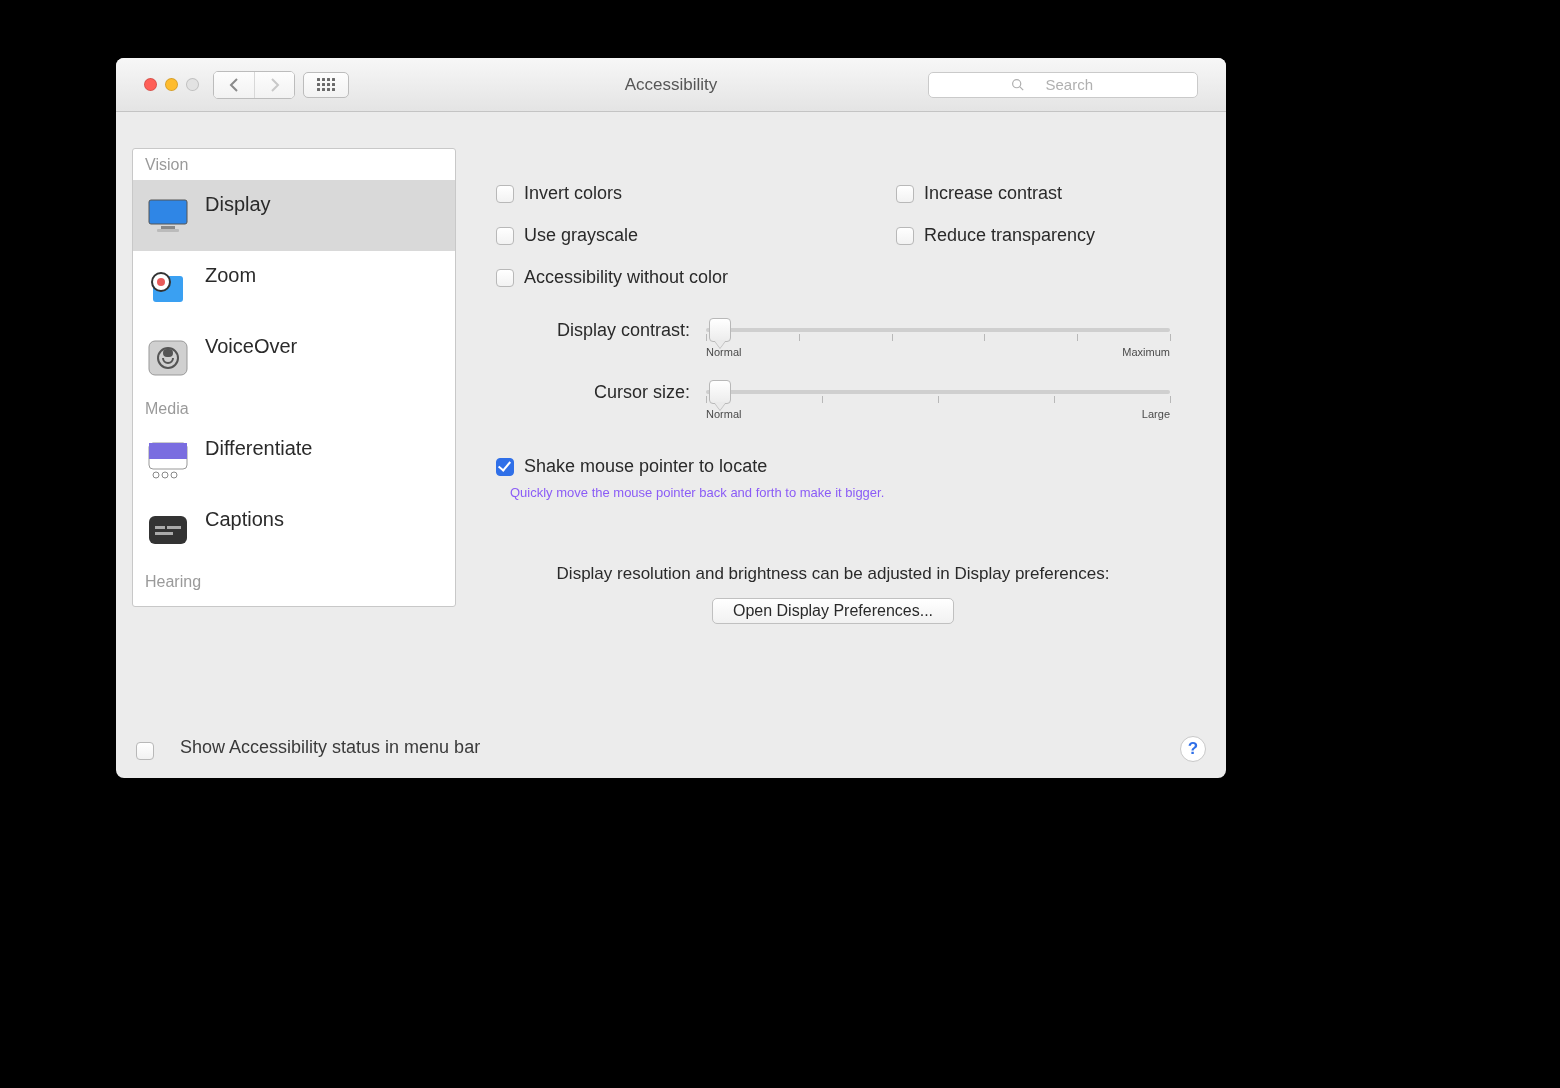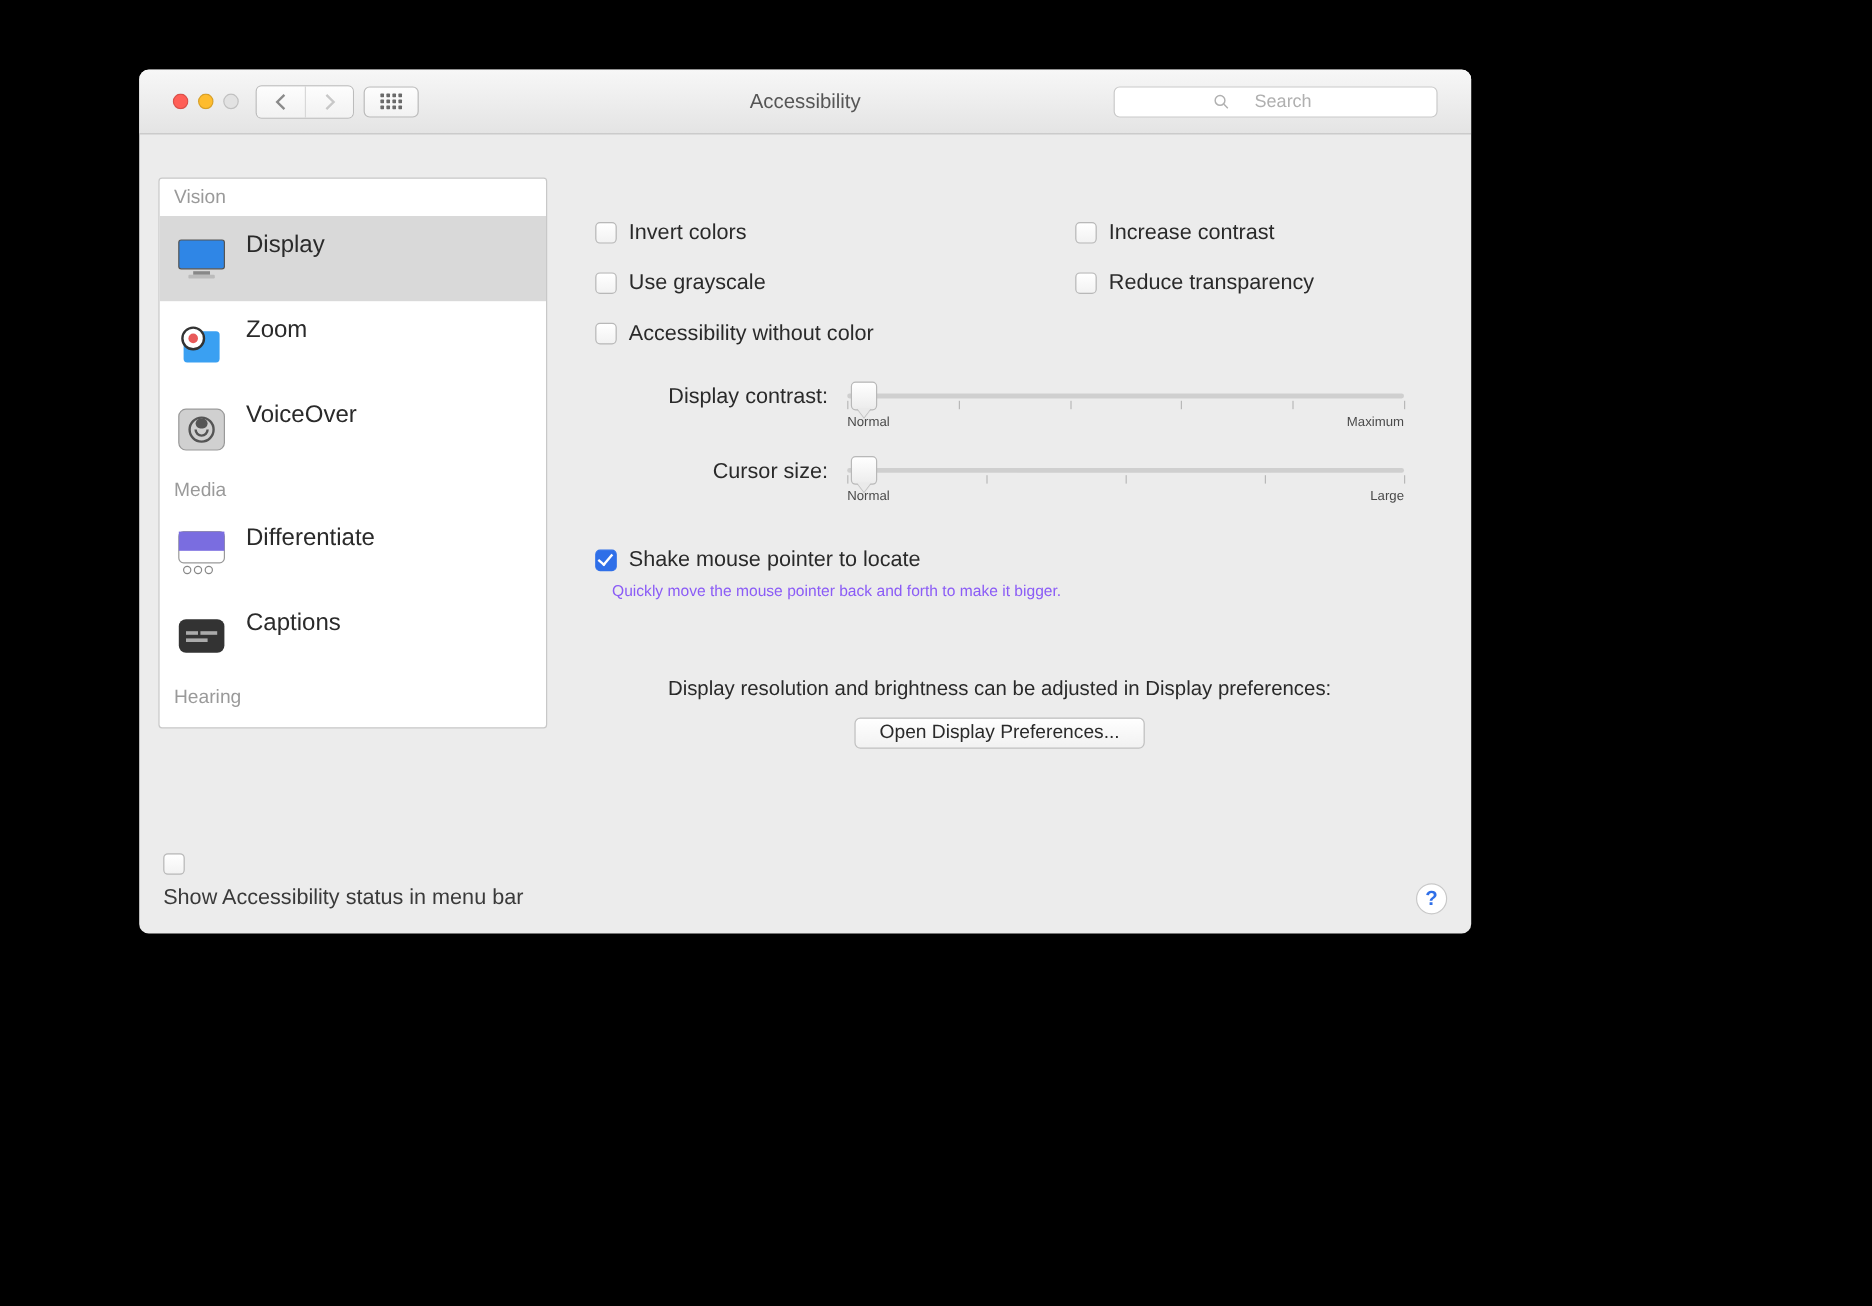--- a/index.html
+++ b/index.html
@@ -130,21 +130,21 @@
   .shake-block { margin-top: 36px; }
   .hint { font-size: 13px; color: #8b5cf6; margin-left: 14px; margin-top: 2px; }
 
   .resolution { text-align: center; margin-top: 64px; font-size: 17px; }
   .open-btn {
     display: inline-block; margin-top: 14px; padding: 3px 20px;
     background: linear-gradient(#fff,#f1f1f1); border: 1px solid #c0c0c0;
     border-radius: 5px; font-size: 16px; color: #2a2a2a;
   }
 
-  .footer-check { position: absolute; left: 20px; bottom: 20px; display: flex; align-items: flex-start; gap: 10px; font-size: 18px; flex-direction: column; }
+  .footer-check { position: absolute; left: 20px; bottom: 20px; display: flex; align-items: flex-end; gap: 26px; font-size: 18px; }
   .help {
     position: absolute; right: 20px; bottom: 16px;
     width: 26px; height: 26px; border-radius: 50%;
     border: 1px solid #c8c8c8; background: #fff;
     display: flex; align-items: center; justify-content: center;
     color: #2f6fe8; font-size: 17px; font-weight: 600;
   }
 </style>
 </head>
 <body>

